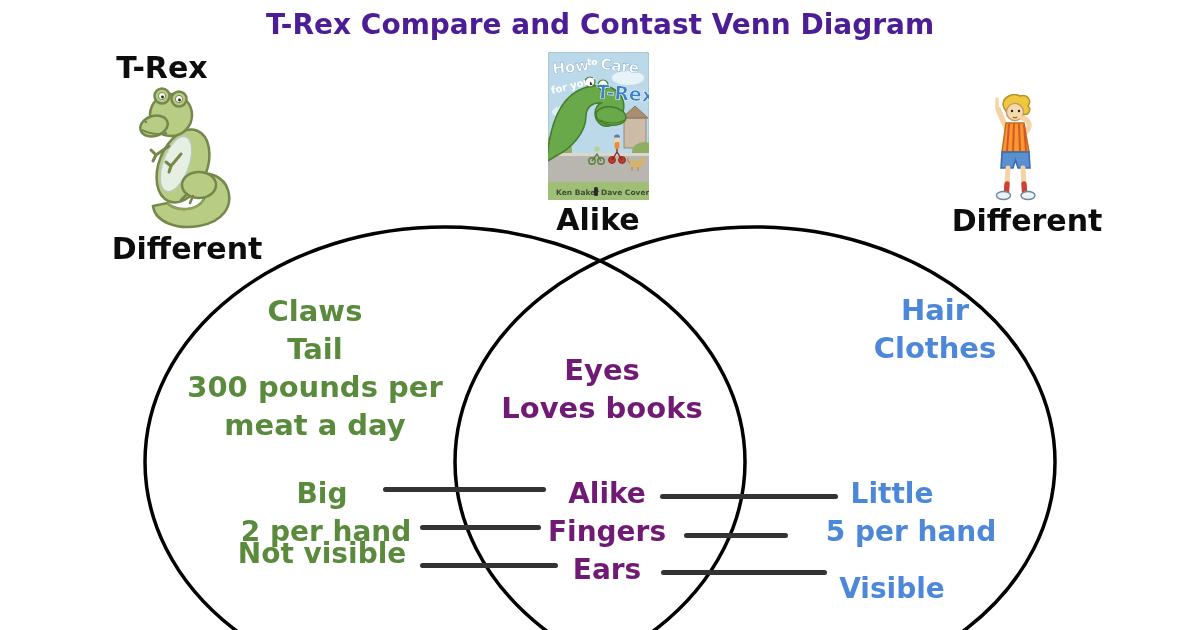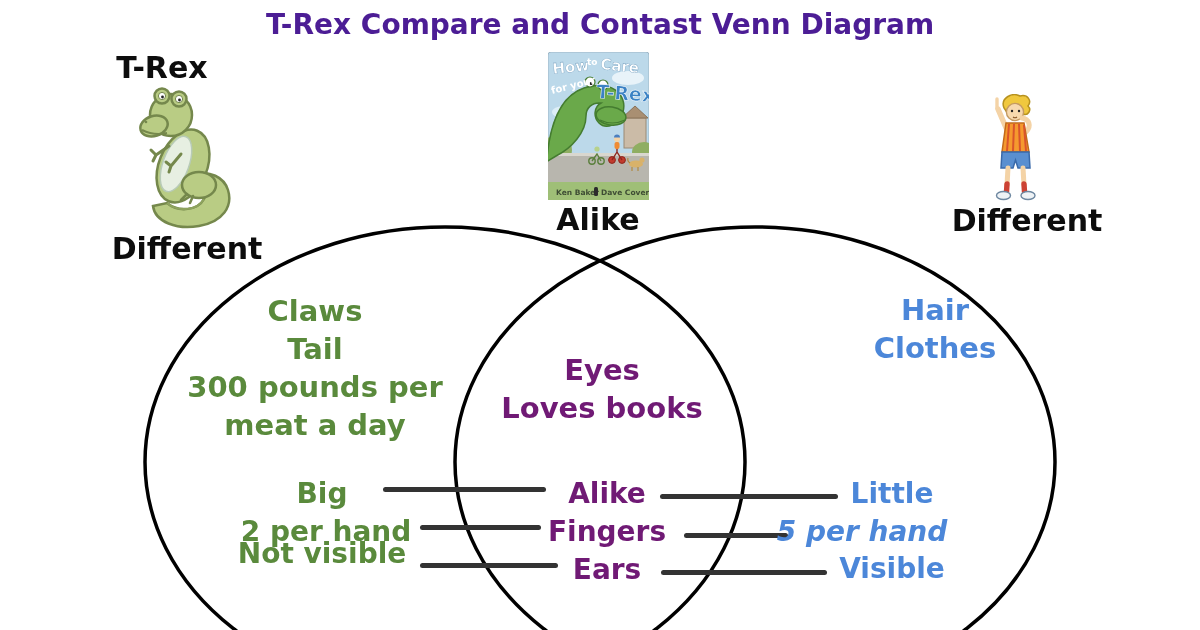--- a/index.html
+++ b/index.html
@@ -170,21 +170,21 @@
   <div class="row-label green-txt" style="left:192px;top:476px;">Big</div>
   <div class="connector" style="left:383px;top:487px;width:163px;"></div>
   <div class="row-label black-txt" style="left:477px;top:476px;">Alike</div>
   <div class="connector" style="left:660px;top:494px;width:178px;"></div>
   <div class="row-label blue-txt" style="left:762px;top:476px;">Little</div>
 
   <div class="row-label green-txt" style="left:196px;top:514px;">2 per hand</div>
   <div class="connector" style="left:420px;top:525px;width:121px;"></div>
   <div class="row-label black-txt" style="left:477px;top:514px;">Fingers</div>
   <div class="connector" style="left:684px;top:533px;width:104px;"></div>
-  <div class="row-label blue-txt" style="left:732px;top:514px;font-style:italic;">5 per hand</div>
+  <div class="row-label blue-txt" style="left:781px;top:514px;">5 per hand</div>
 
   <div class="row-label green-txt" style="left:192px;top:536px;">Not visible</div>
   <div class="connector" style="left:420px;top:563px;width:138px;"></div>
   <div class="row-label black-txt" style="left:477px;top:552px;">Ears</div>
   <div class="connector" style="left:661px;top:570px;width:166px;"></div>
-  <div class="row-label blue-txt" style="left:762px;top:551px;">Visible</div>
+  <div class="row-label blue-txt" style="left:762px;top:571px;">Visible</div>
 
 </div>
 
 </body></html>

